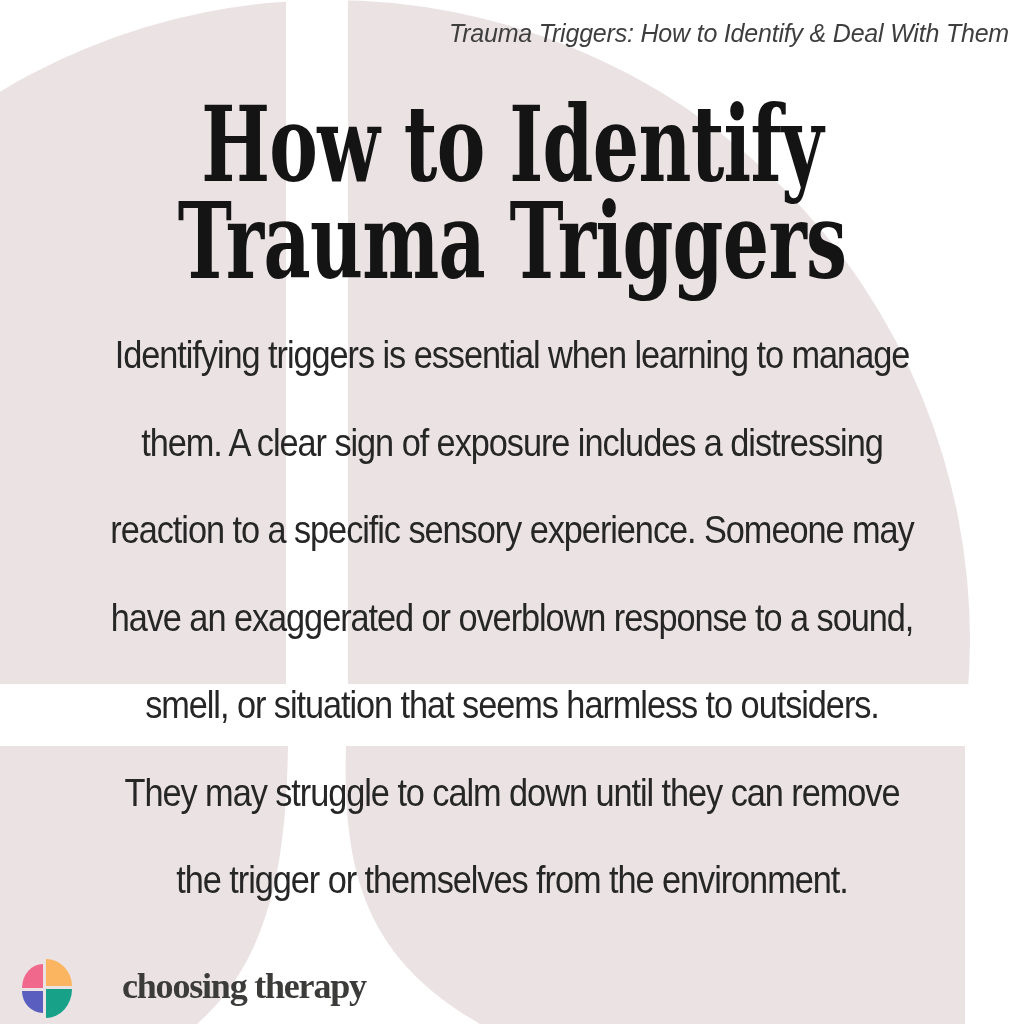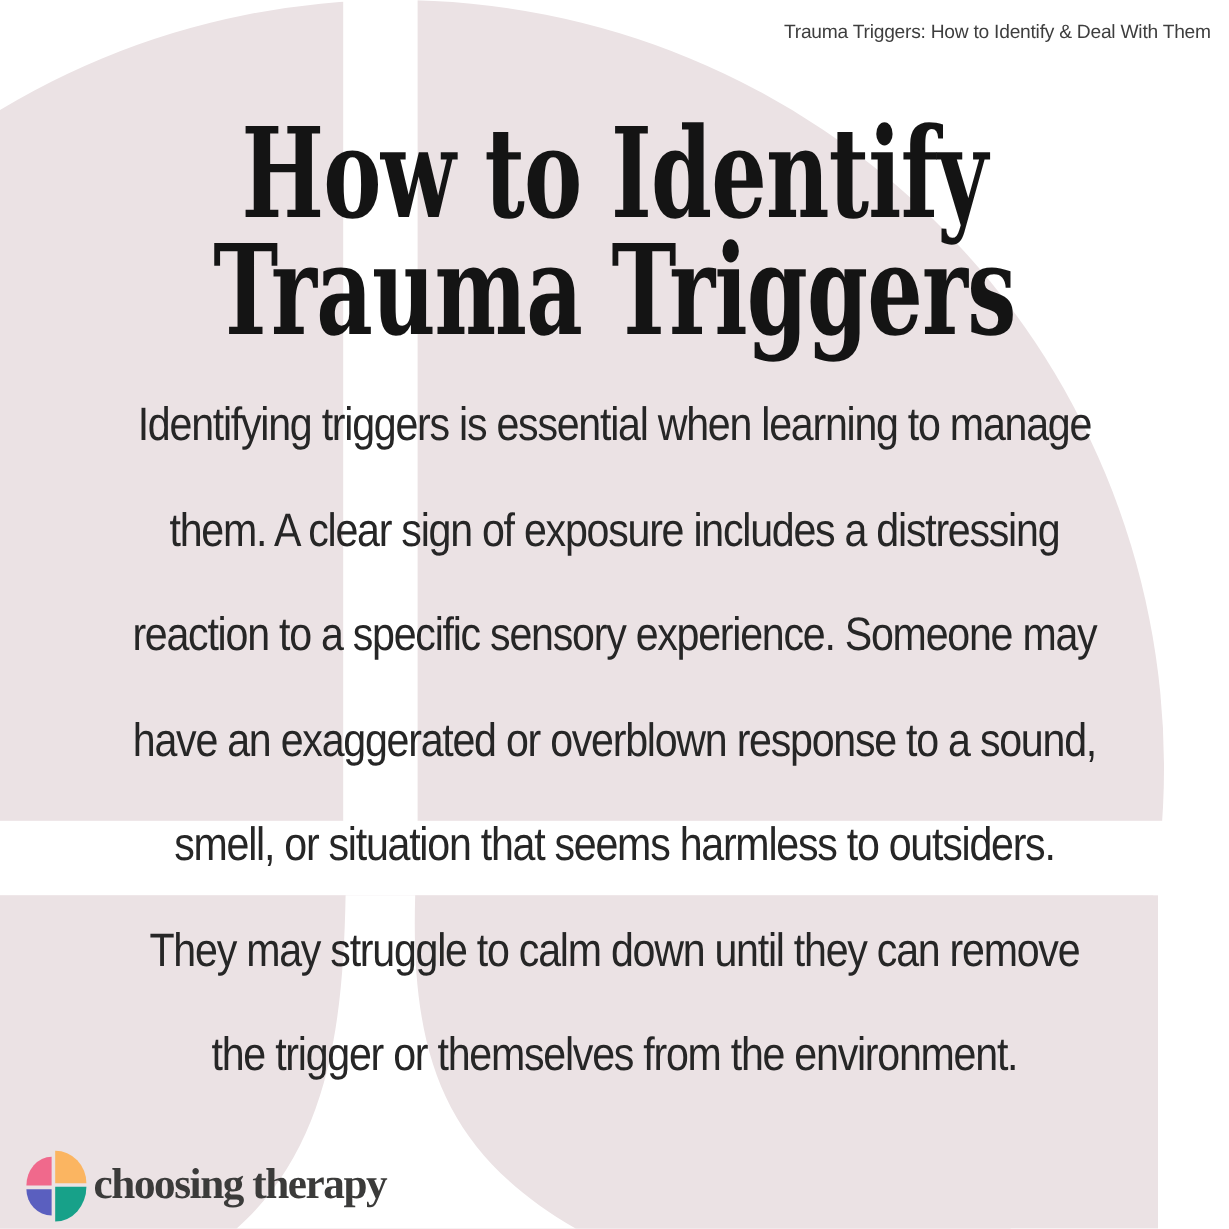--- a/index.html
+++ b/index.html
@@ -14,24 +14,25 @@
     width: 1024px; height: 1024px;
     background: var(--canvas, #ffffff);
     overflow: hidden;
   }
   .bg {
     position: absolute; inset: 0;
   }
   .header-note {
     position: absolute;
     top: 19px; right: 15px;
-    font-size: 16px;
+    font-size: 25px;
     letter-spacing: -0.2px;
     color: var(--note-text, #3e3e3e);
     white-space: nowrap;
+    font-style: italic;
   }
   .title {
     position: absolute;
     top: 96px; left: 0;
     width: 1024px;
     text-align: center;
     font-family: "DejaVu Serif", "Liberation Serif", serif;
     font-weight: 700;
     font-size: 104px;
     line-height: 97px;
@@ -55,20 +56,21 @@
   .body-copy .line {
     line-height: 87.5px;
     white-space: nowrap;
   }
   .brand {
     position: absolute;
     left: 22px; top: 958px;
     height: 60px;
     display: flex;
     align-items: center;
+    gap: 44px;
   }
   .brand-icon {
     position: relative;
     width: 50px; height: 59px;
     flex: 0 0 auto;
   }
   .petal { position: absolute; }
   .petal.pink   { left: 0;    top: 5px;  width: 21px; height: 24px; background: var(--petal-pink, #f0698c);   border-radius: 100% 0 0 0; }
   .petal.orange { left: 24px; top: 0;    width: 26px; height: 27px; background: var(--petal-orange, #fbb561); border-radius: 0 100% 0 0; }
   .petal.blue   { left: 0;    top: 32px; width: 21px; height: 22px; background: var(--petal-blue, #5a5fbf);   border-radius: 0 0 0 100%; }

